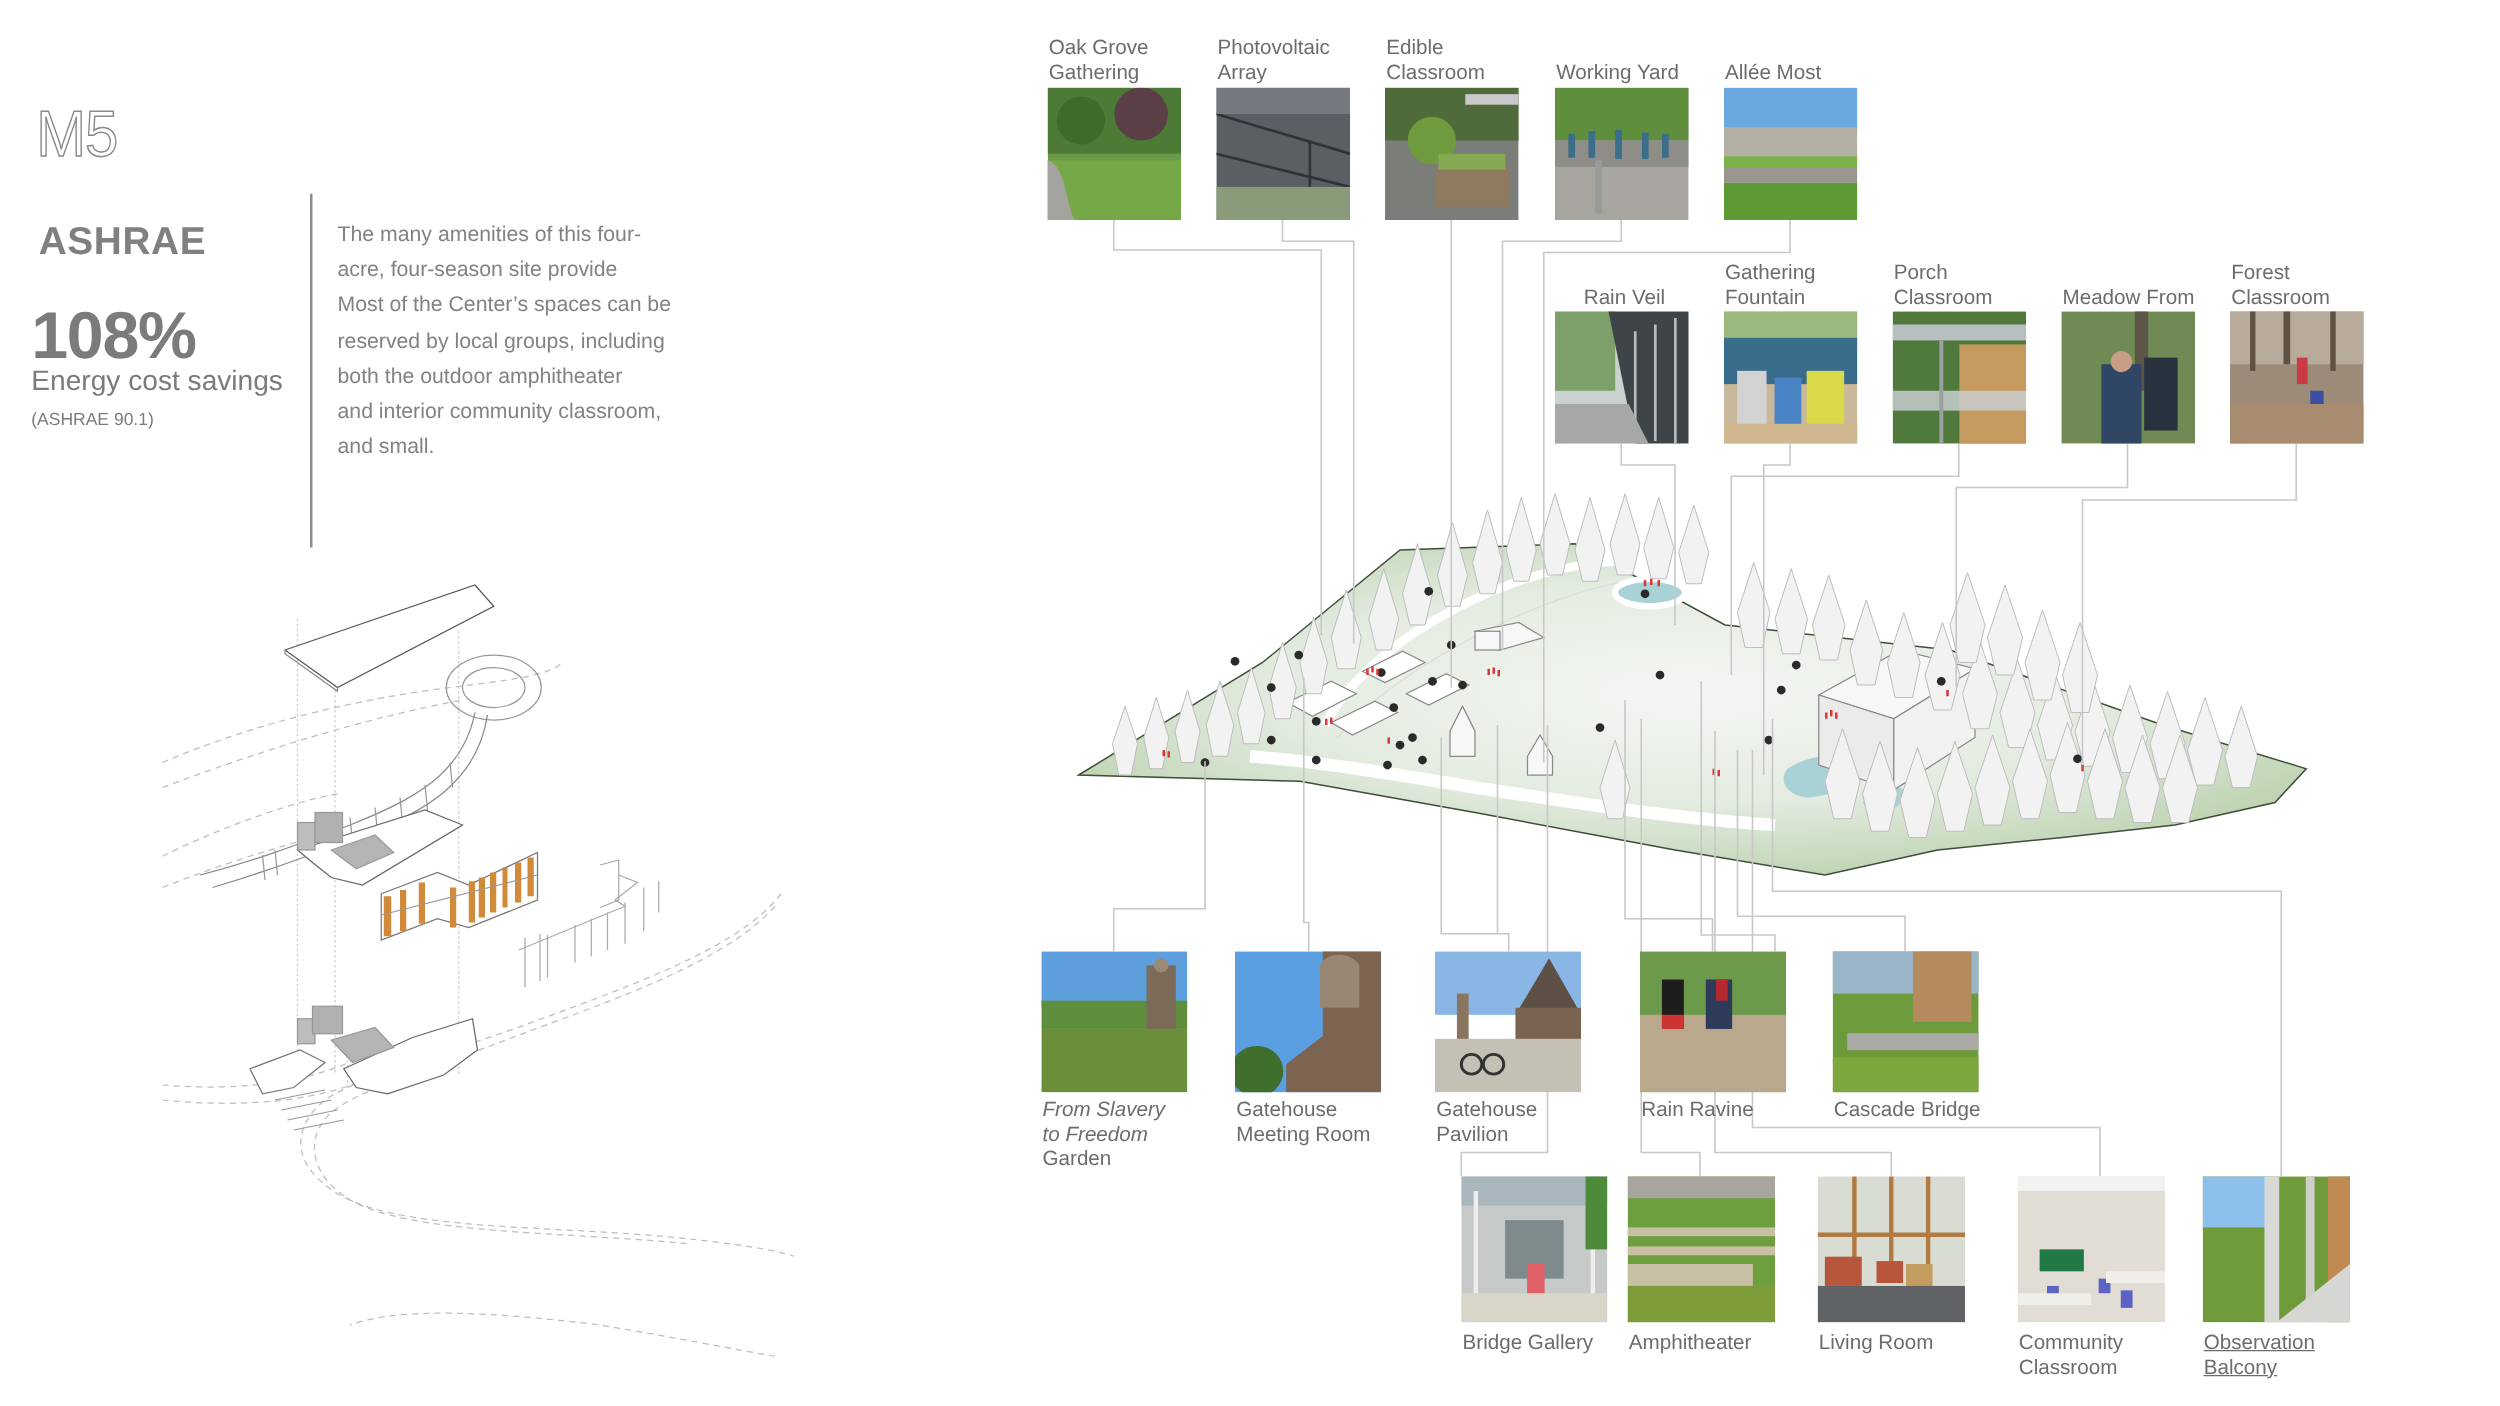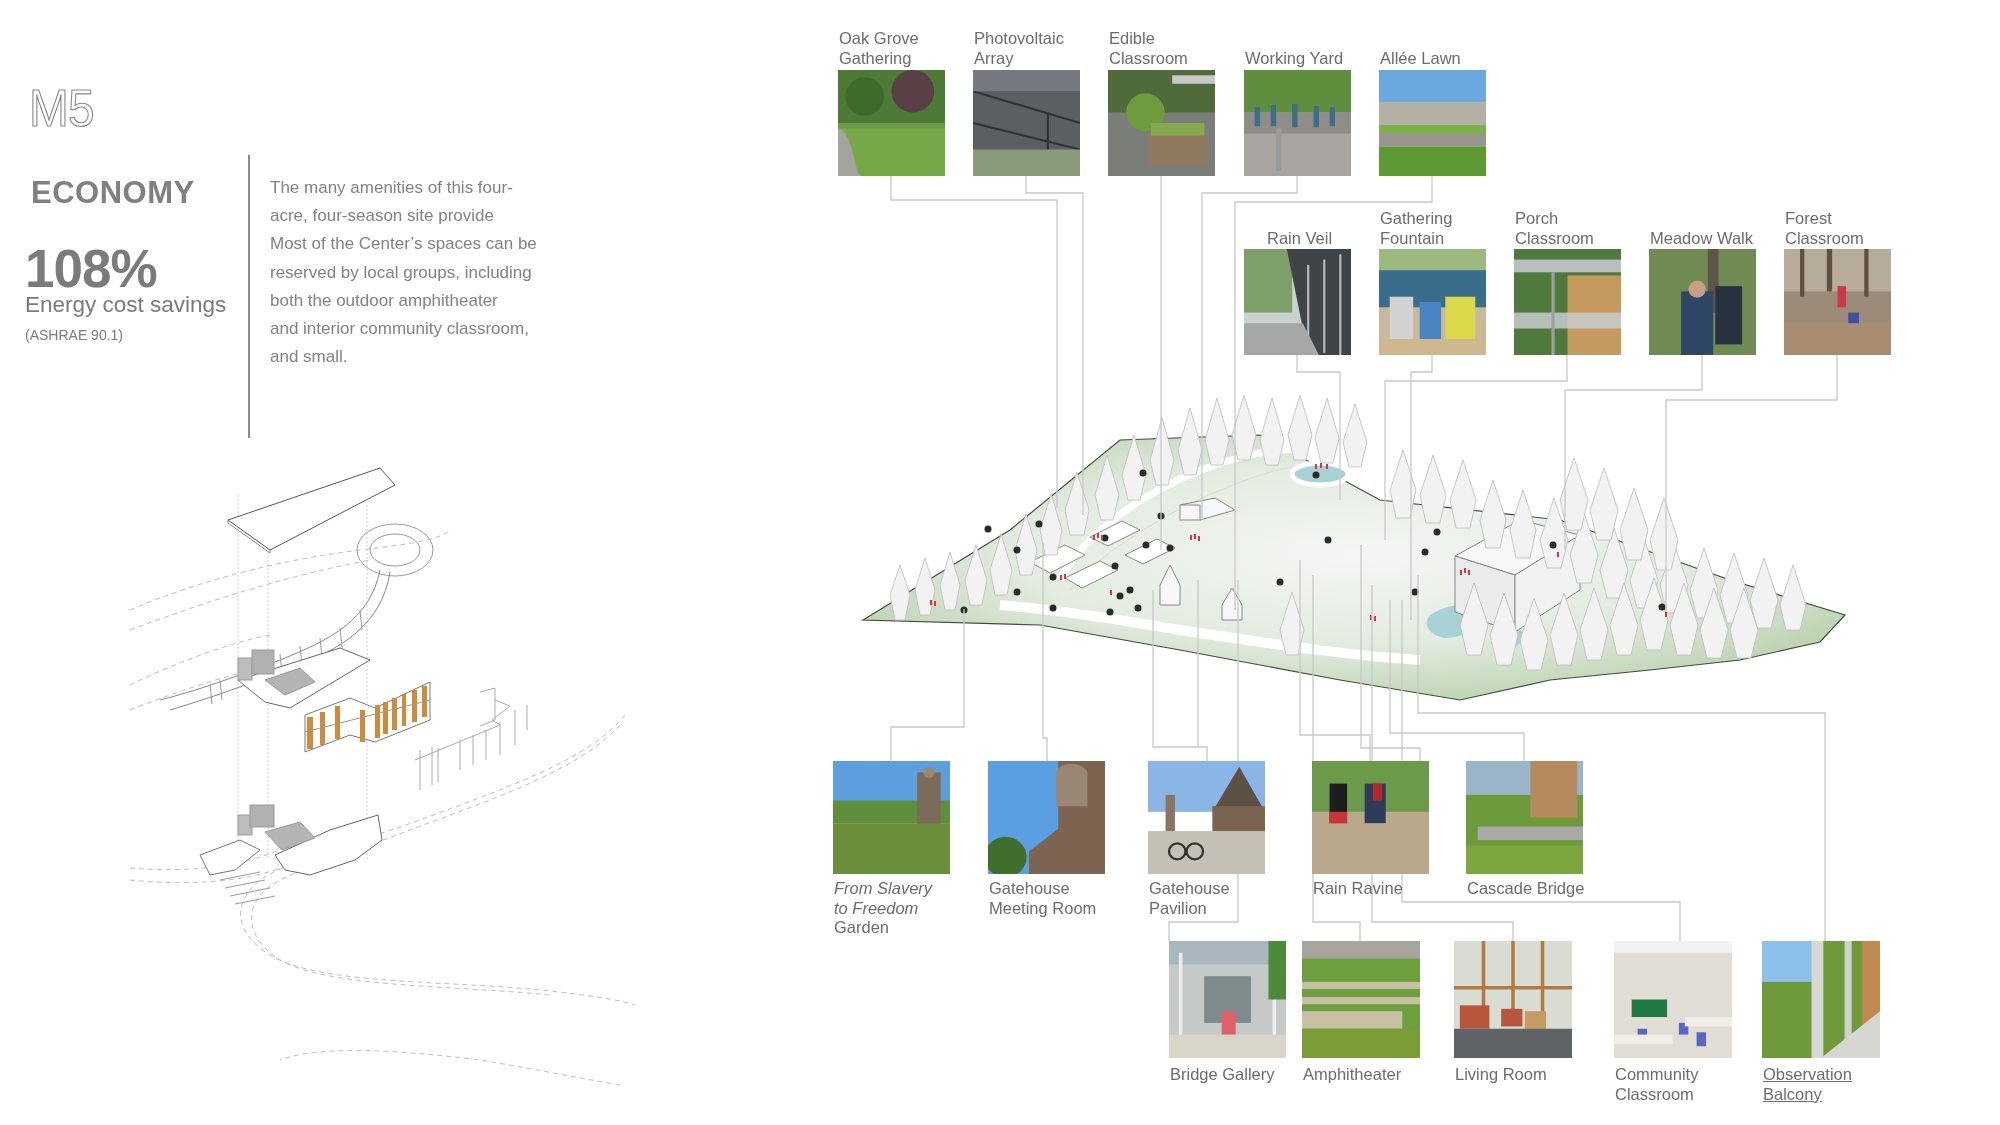--- a/index.html
+++ b/index.html
@@ -19,21 +19,21 @@
   .lbl{position:absolute;font-size:16.5px;line-height:19.5px;color:#6c6c6c;white-space:nowrap;}
   .lbl .it{font-style:italic;}
   #leaders{position:absolute;left:0;top:0;width:2000px;height:1125px;pointer-events:none;}
   #siteplan{position:absolute;left:860px;top:380px;width:1000px;height:340px;}
   #axon{position:absolute;left:120px;top:460px;width:560px;height:640px;}
 </style>
 </head>
 <body>
 
 <div class="abs" id="m5"><span>M5</span></div>
-<div class="abs" id="econ">ECONOMY</div>
+<div class="abs" id="econ">ASHRAE</div>
 <div class="abs" id="pct">108%</div>
 <div class="abs" id="savings">Energy cost savings</div>
 <div class="abs" id="ashrae">(ASHRAE 90.1)</div>
 <div class="abs" id="divider"></div>
 <div class="abs" id="body-text">
   <div>The many amenities of this four-</div>
   <div>acre, four-season site provide</div>
   <div>Most of the Center’s spaces can be</div>
   <div>reserved by local groups, including</div>
   <div>both the outdoor amphitheater</div>
@@ -350,21 +350,21 @@
         <rect x="10" y="35" width="5" height="18"></rect>
         <rect x="25" y="33" width="5" height="20"></rect>
         <rect x="45" y="32" width="5" height="22"></rect>
         <rect x="65" y="34" width="5" height="20"></rect>
         <rect x="80" y="35" width="5" height="18"></rect>
       </g>
       <rect x="30" y="55" width="5" height="40" fill="#9a9a9a"></rect>
     </svg>
 </div>
 <div class="lbl" style="left:1380px;top:49px;">
-    <div>Allée Lawn</div>
+    <div>Allée Most</div>
   </div>
 <div class="photo" style="left:1379px;top:70px;width:107px;height:106px;">
   <svg viewBox="0 0 100 100" preserveAspectRatio="none">
       <rect width="100" height="35" fill="#6aa9e0"></rect>
       <rect y="30" width="100" height="25" fill="#b3b0a6"></rect>
       <rect y="52" width="100" height="10" fill="#7cb14a"></rect>
       <rect y="60" width="100" height="12" fill="#9a958e"></rect>
       <rect y="72" width="100" height="28" fill="#5e9a34"></rect>
     </svg>
 </div>
@@ -407,21 +407,21 @@
 <div class="photo" style="left:1514px;top:249px;width:107px;height:106px;">
   <svg viewBox="0 0 100 100" preserveAspectRatio="none">
       <rect width="100" height="100" fill="#4f7a3c"></rect>
       <rect y="10" width="100" height="12" fill="#b7bfc1"></rect>
       <rect x="50" y="25" width="50" height="75" fill="#c59a5f"></rect>
       <rect y="60" width="100" height="15" fill="#c7ccce" opacity="0.85"></rect>
       <rect x="35" y="22" width="3" height="78" fill="#9aa1a3"></rect>
     </svg>
 </div>
 <div class="lbl" style="left:1650px;top:229px;">
-    <div>Meadow Walk</div>
+    <div>Meadow From</div>
   </div>
 <div class="photo" style="left:1649px;top:249px;width:107px;height:106px;">
   <svg viewBox="0 0 100 100" preserveAspectRatio="none">
       <rect width="100" height="100" fill="#6f8a52"></rect>
       <rect x="55" y="0" width="10" height="60" fill="#5d5548"></rect>
       <rect x="30" y="40" width="30" height="60" fill="#2f4765"></rect>
       <circle cx="45" cy="38" r="8" fill="#c99e86"></circle>
       <rect x="62" y="35" width="25" height="55" fill="#27323e"></rect>
     </svg>
 </div>

